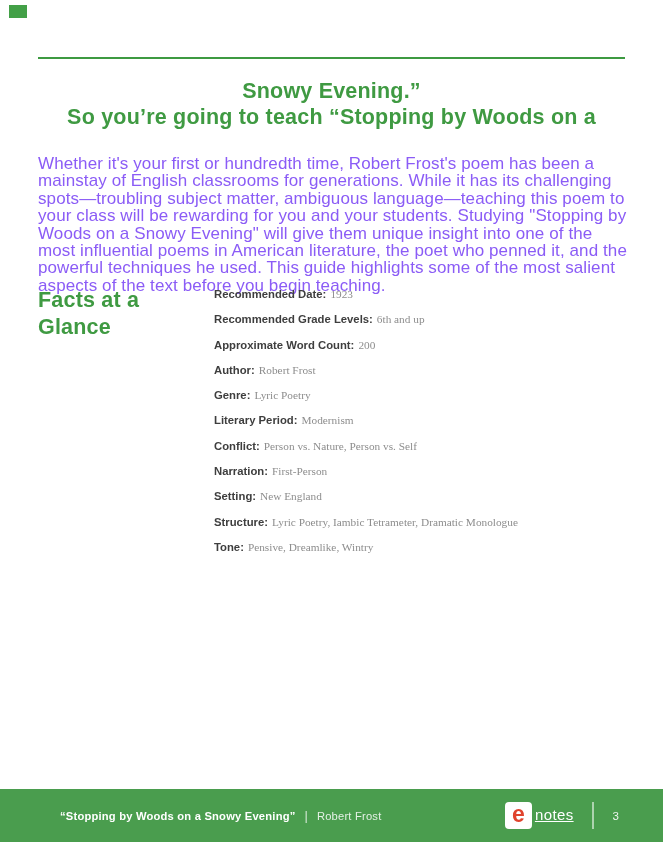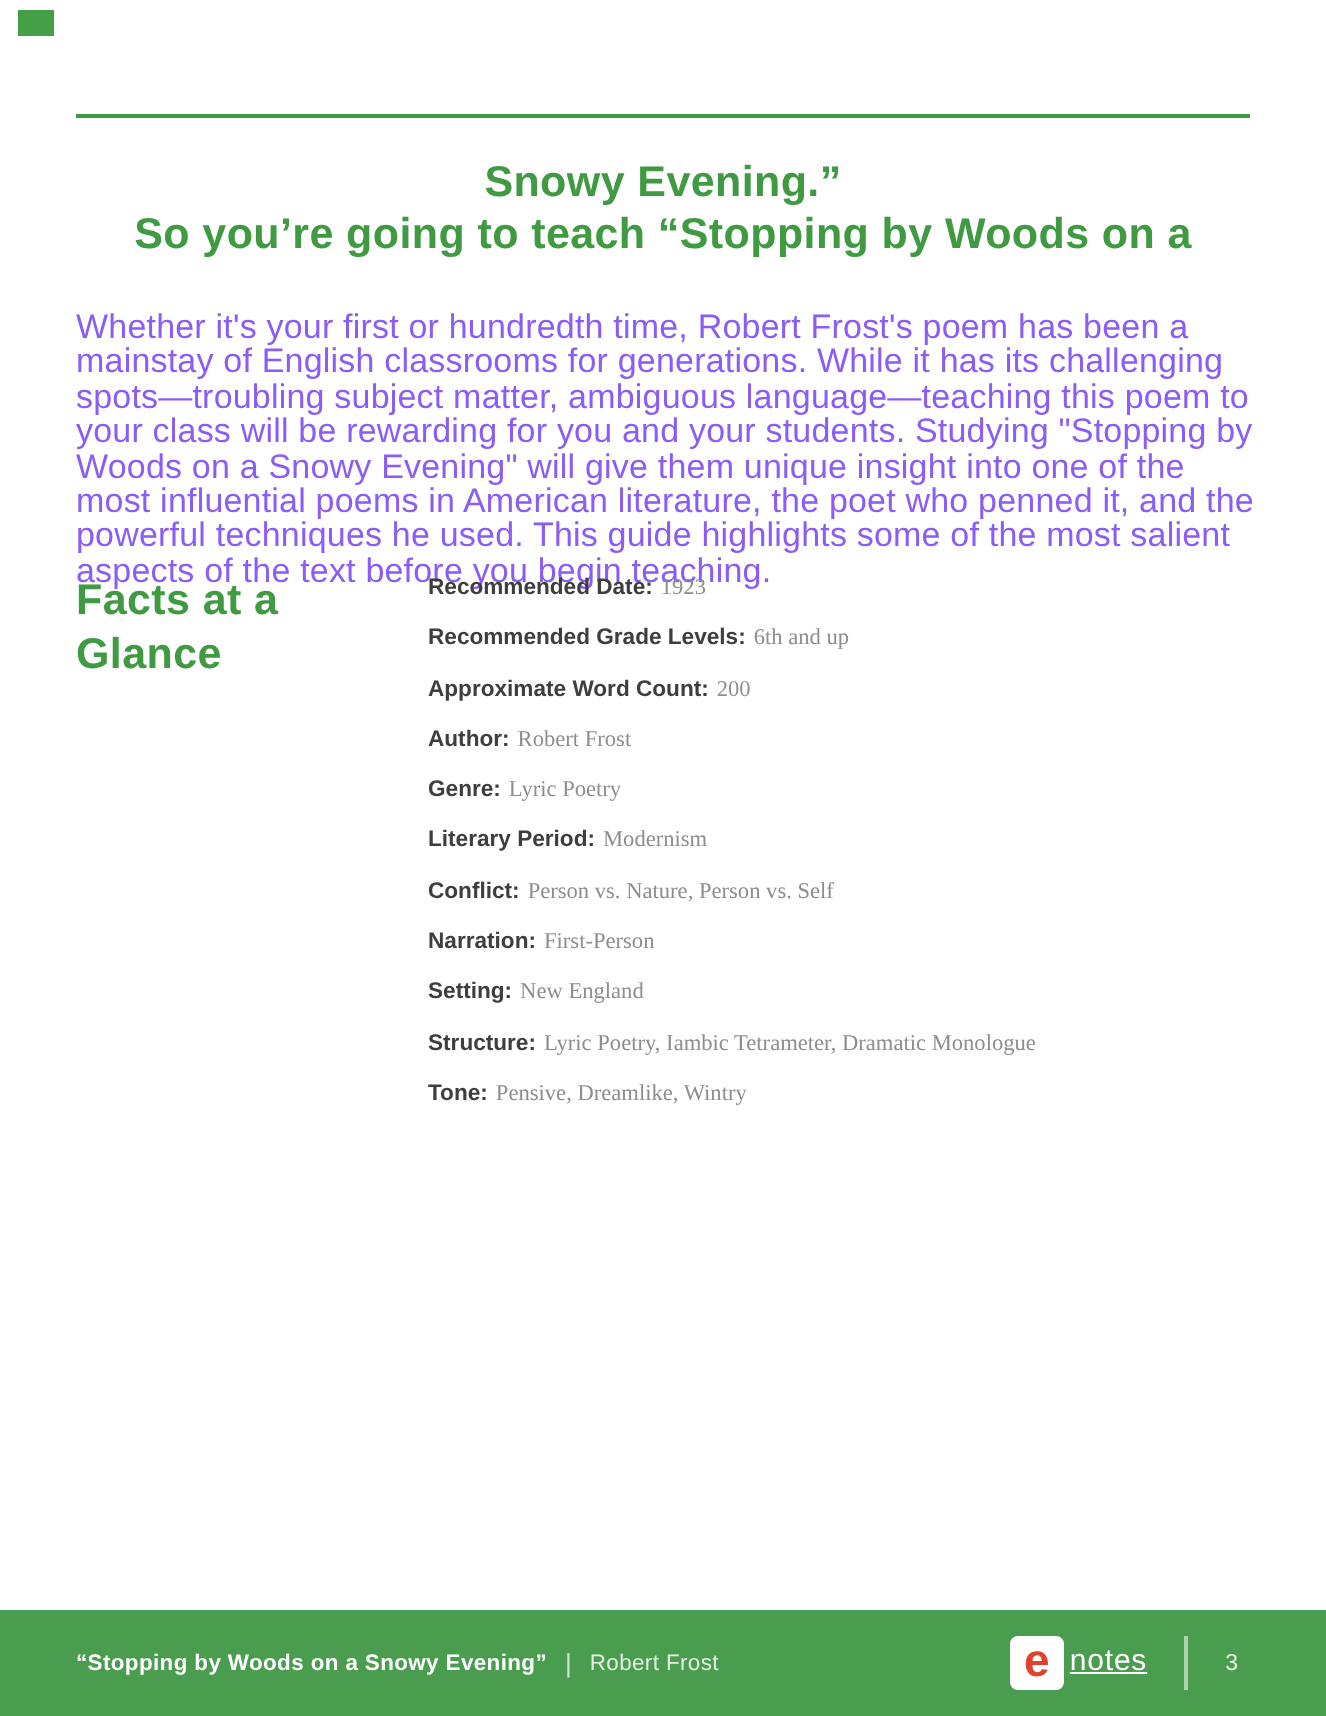--- a/index.html
+++ b/index.html
@@ -90,28 +90,28 @@
   }
 
   .fact-value {
     color: #8d8d8d;
     font-family: Liberation Serif, serif;
   }
 
   .footer {
     position: absolute;
     left: 0;
-    bottom: 0;
+    bottom: 16px;
     width: 100%;
     height: 53px;
     background: #4a9d4e;
     display: flex;
     align-items: center;
     justify-content: space-between;
-    padding-left: 38px;
+    padding-left: 60px;
     padding-right: 44px;
   }
 
   .footer-left {
     display: flex;
     align-items: center;
     gap: 9px;
   }
 
   .footer-work-title {

